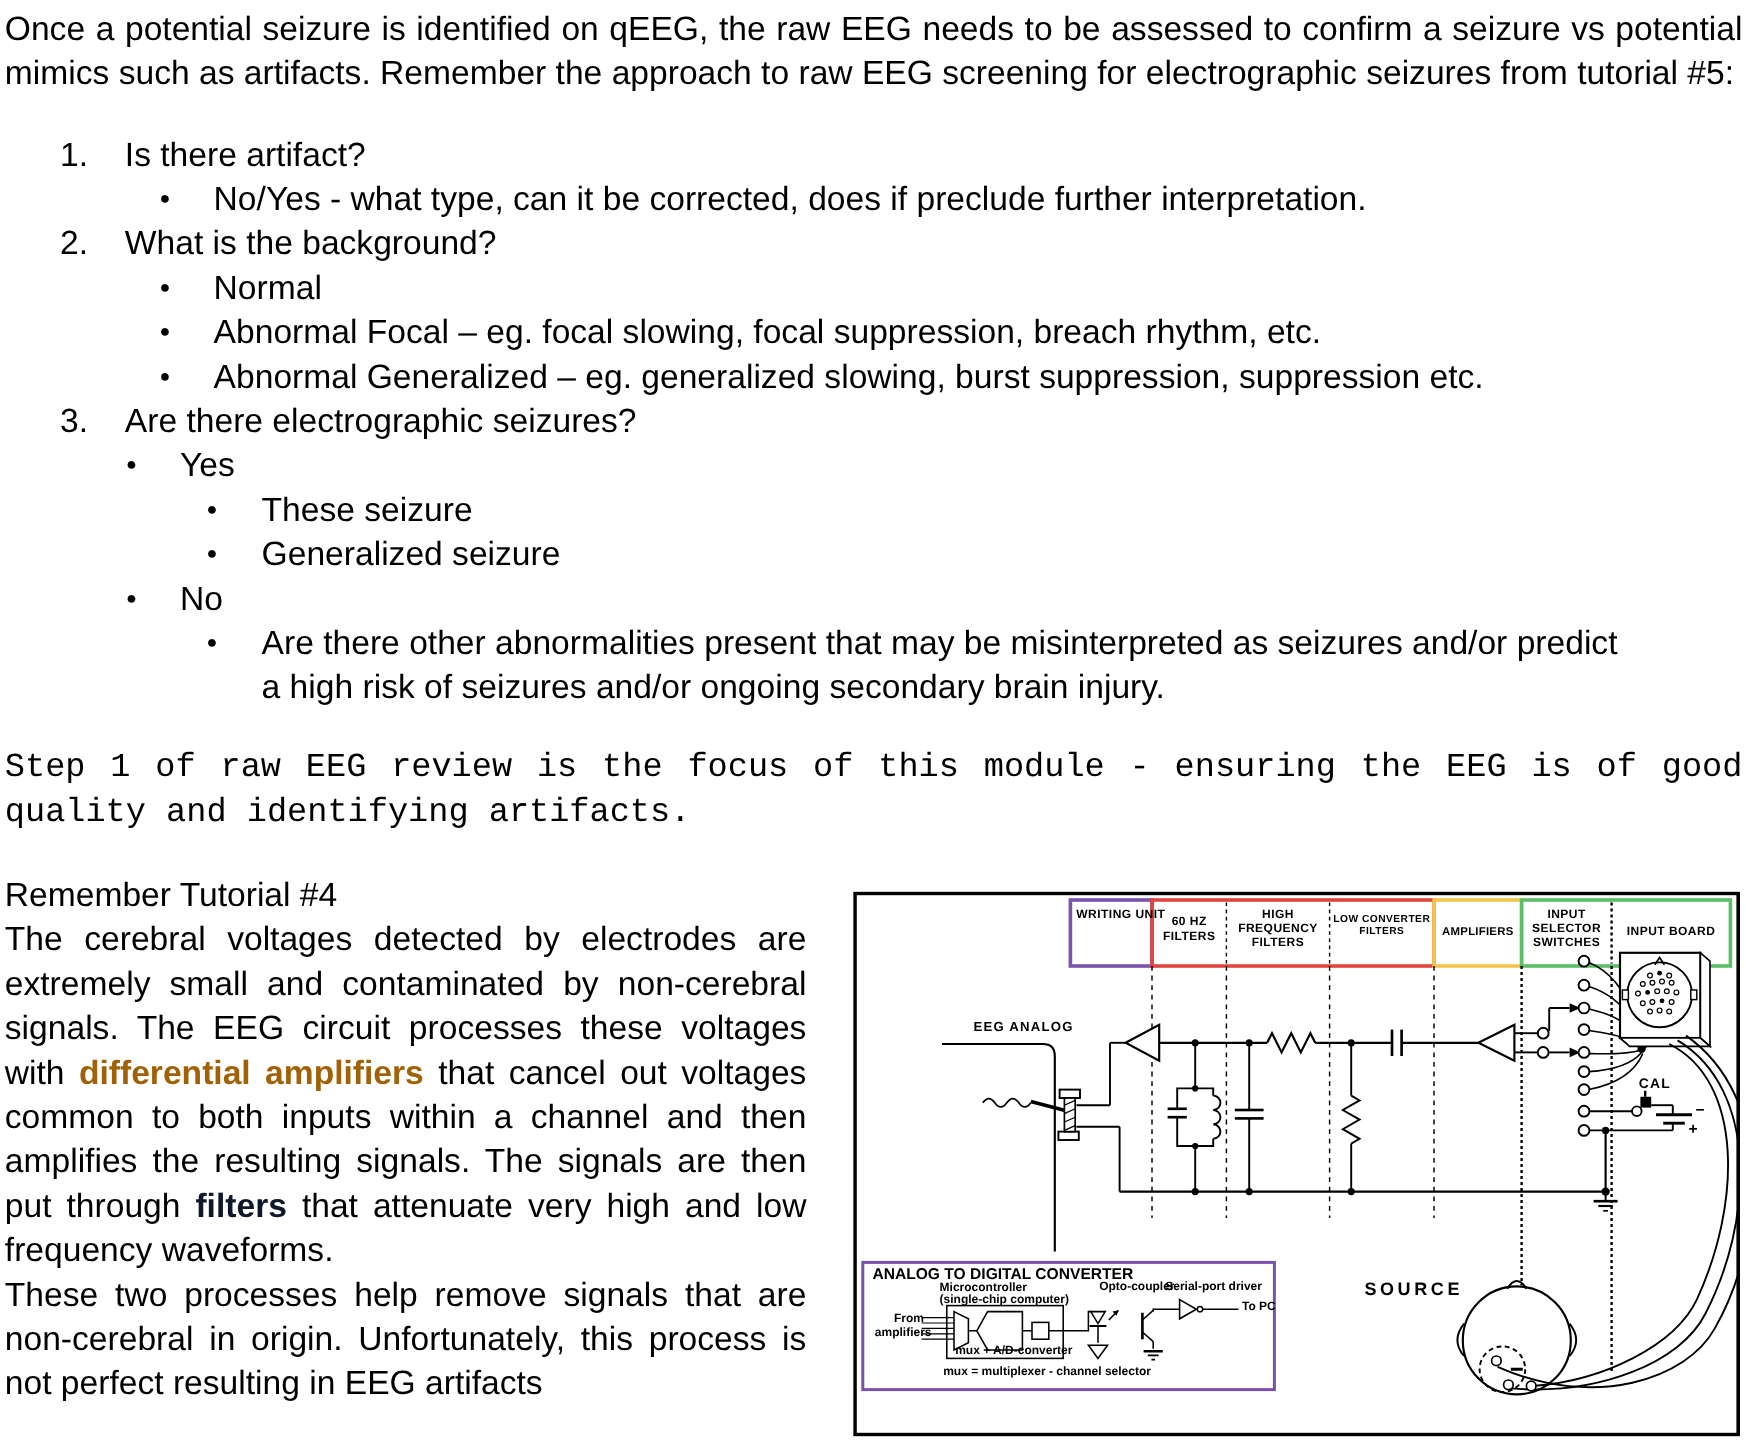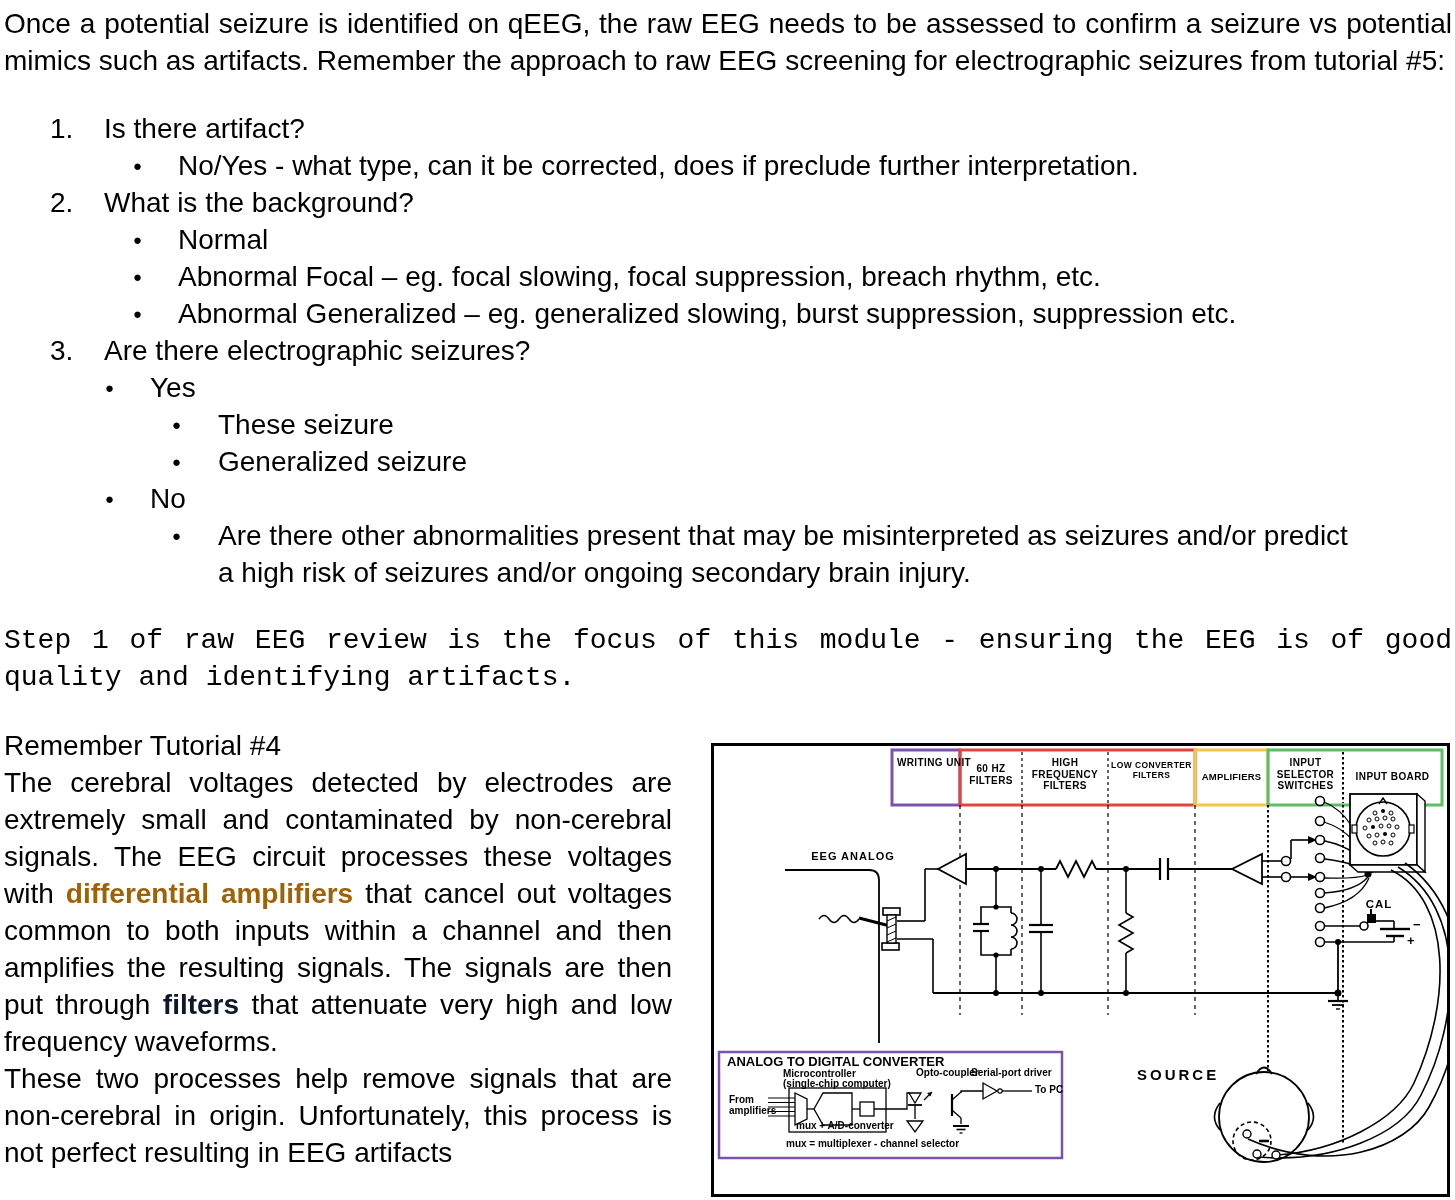--- a/index.html
+++ b/index.html
@@ -305,21 +305,21 @@
     <div class="dlbl" style="left:484px;top:28px;width:73px;font-size:9.5px;letter-spacing:.2px;">AMPLIFIERS</div>
     <div class="dlbl" style="left:557px;top:14px;width:75px;">INPUT SELECTOR SWITCHES</div>
     <div class="dlbl" style="left:632px;top:28px;width:99px;">INPUT BOARD</div>
 
     <div class="dlbl" style="left:96px;top:108px;width:92px;font-size:11px;letter-spacing:1px;">EEG ANALOG</div>
     <div class="dlbl" style="left:646px;top:156px;width:44px;font-size:11.5px;letter-spacing:1px;">CAL</div>
     <div class="dlbl" style="left:426px;top:326px;width:90px;font-size:15px;letter-spacing:3px;text-align:left;">SOURCE</div>
     <div class="dlbl" style="left:16px;top:313px;width:330px;font-size:13px;text-align:left;letter-spacing:0;">ANALOG TO DIGITAL CONVERTER</div>
     <div class="dsm" style="left:72px;top:326px;">Microcontroller</div>
     <div class="dsm" style="left:72px;top:336px;">(single-chip computer)</div>
-    <div class="dsm" style="left:18px;top:352px;">From</div>
+    <div class="dsm" style="left:34px;top:352px;">From</div>
     <div class="dsm" style="left:18px;top:363px;">amplifiers</div>
     <div class="dsm" style="left:205px;top:325px;">Opto-coupler</div>
     <div class="dsm" style="left:260px;top:325px;">Serial-port driver</div>
     <div class="dsm" style="left:324px;top:342px;">To PC</div>
     <div class="dsm" style="left:85px;top:378px;">mux + A/D-converter</div>
     <div class="dsm" style="left:75px;top:396px;">mux = multiplexer - channel selector</div>
     <div class="dsm" style="left:702px;top:177px;font-weight:bold;font-size:13px;">−</div>
     <div class="dsm" style="left:696px;top:193px;font-weight:bold;font-size:13px;">+</div>
   </div>
 

